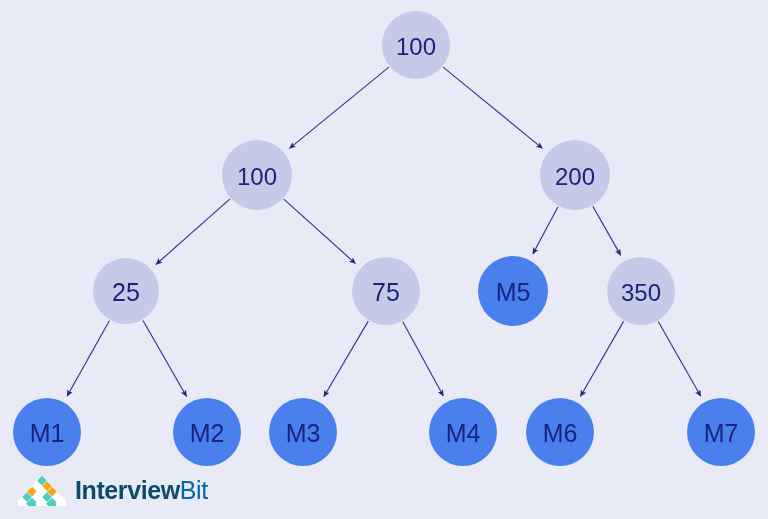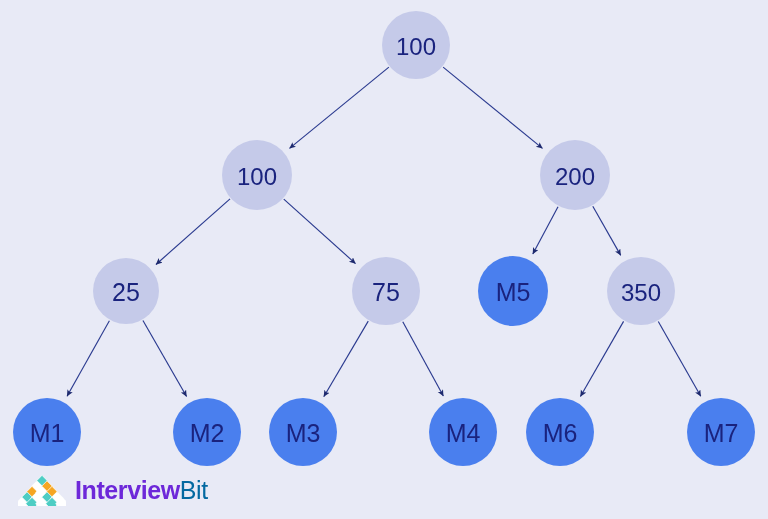--- a/index.html
+++ b/index.html
@@ -64,21 +64,21 @@
     display: block;
   }
   #logo-text {
     font-family: "Liberation Sans", sans-serif;
     font-size: 25px;
     letter-spacing: -0.4px;
     line-height: 1;
     white-space: nowrap;
   }
   #logo-text .lt-interview {
-    color: #6d28d9;
+    color: #0c4a6e;
     font-weight: bold;
   }
   #logo-text .lt-bit {
     color: #0369a1;
     font-weight: normal;
   }
 </style>
 </head>
 <body>
 

